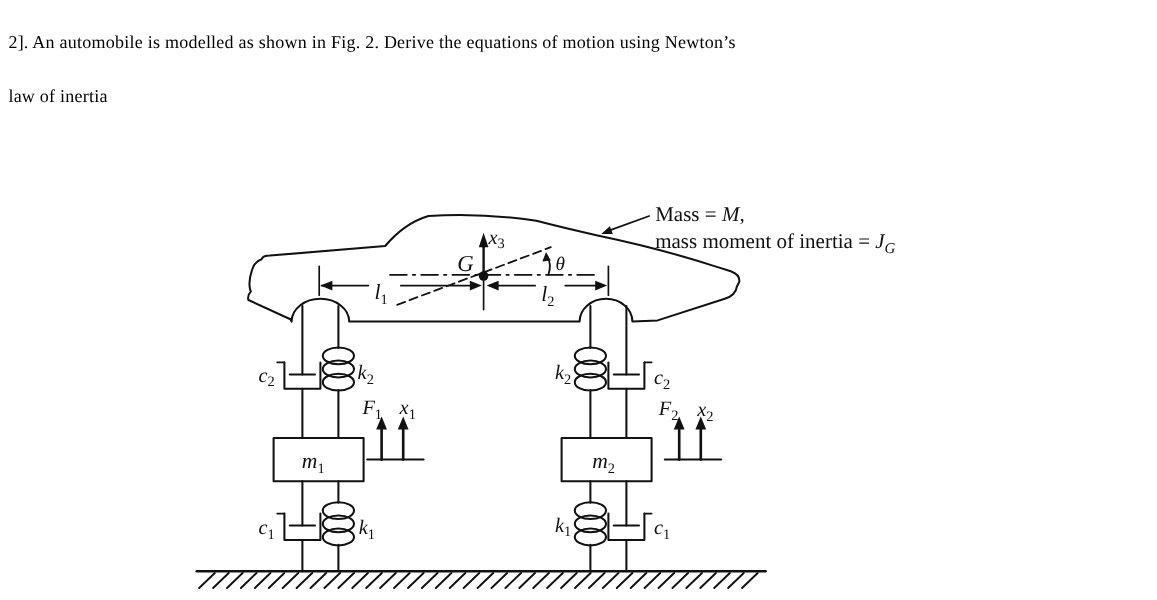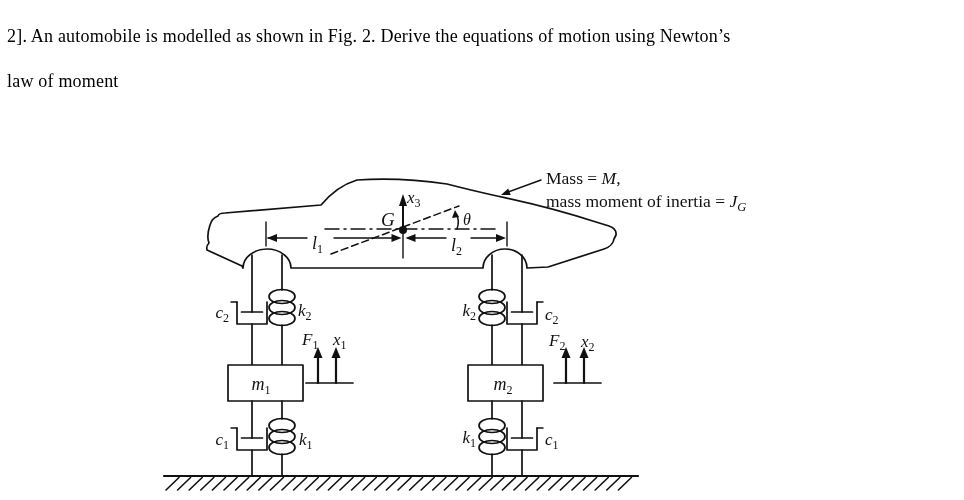--- a/index.html
+++ b/index.html
@@ -5,35 +5,35 @@
   html,body{margin:0;padding:0;background:#ffffff;}
   .page{
     position:relative;
     width:964px;height:500px;
     background:#ffffff;
     font-family:"Liberation Serif", serif;
     overflow:hidden;
   }
   .problem-text{
     position:absolute;left:7px;top:14px;width:950px;
-    font-size:18px;color:#000;line-height:45px;
+    font-size:15px;color:#000;line-height:45px;
     letter-spacing:0.2px;
   }
   .fig-svg{position:absolute;left:0;top:0;}
   .fig-svg text{fill:#111;}
   .sym{font-style:italic;}
 </style>
 </head>
 <body>
 
 <div class="page">
 
   <div class="problem-text">
     <div>2]. An automobile is modelled as shown in Fig. 2. Derive the equations of motion using Newton’s</div>
-    <div>law of moment</div>
+    <div>law of inertia</div>
   </div>
 
   <svg class="fig-svg" width="964" height="500" viewBox="0 0 964 500" stroke-linecap="round" stroke-linejoin="round">
 
     <g>
       <path d="M218,216 Q212,218 210,225 C208,231 207,238 209,243 Q206,246 207,250
            L242,266 L243,268 A24,19 0 0 1 291,268 L483,268 A22,19 0 0 1 527,268
            L548,267 L604,249 Q613,246 614,239 L616,235 Q617,229 609,226 L596,222
            Q550,207 497,196 Q470,190 447,184 Q400,177 357,180 Q337,186 321,205
            L225,213 Q219,213 218,216 Z" fill="none" stroke="#111" stroke-width="1.7"></path>

